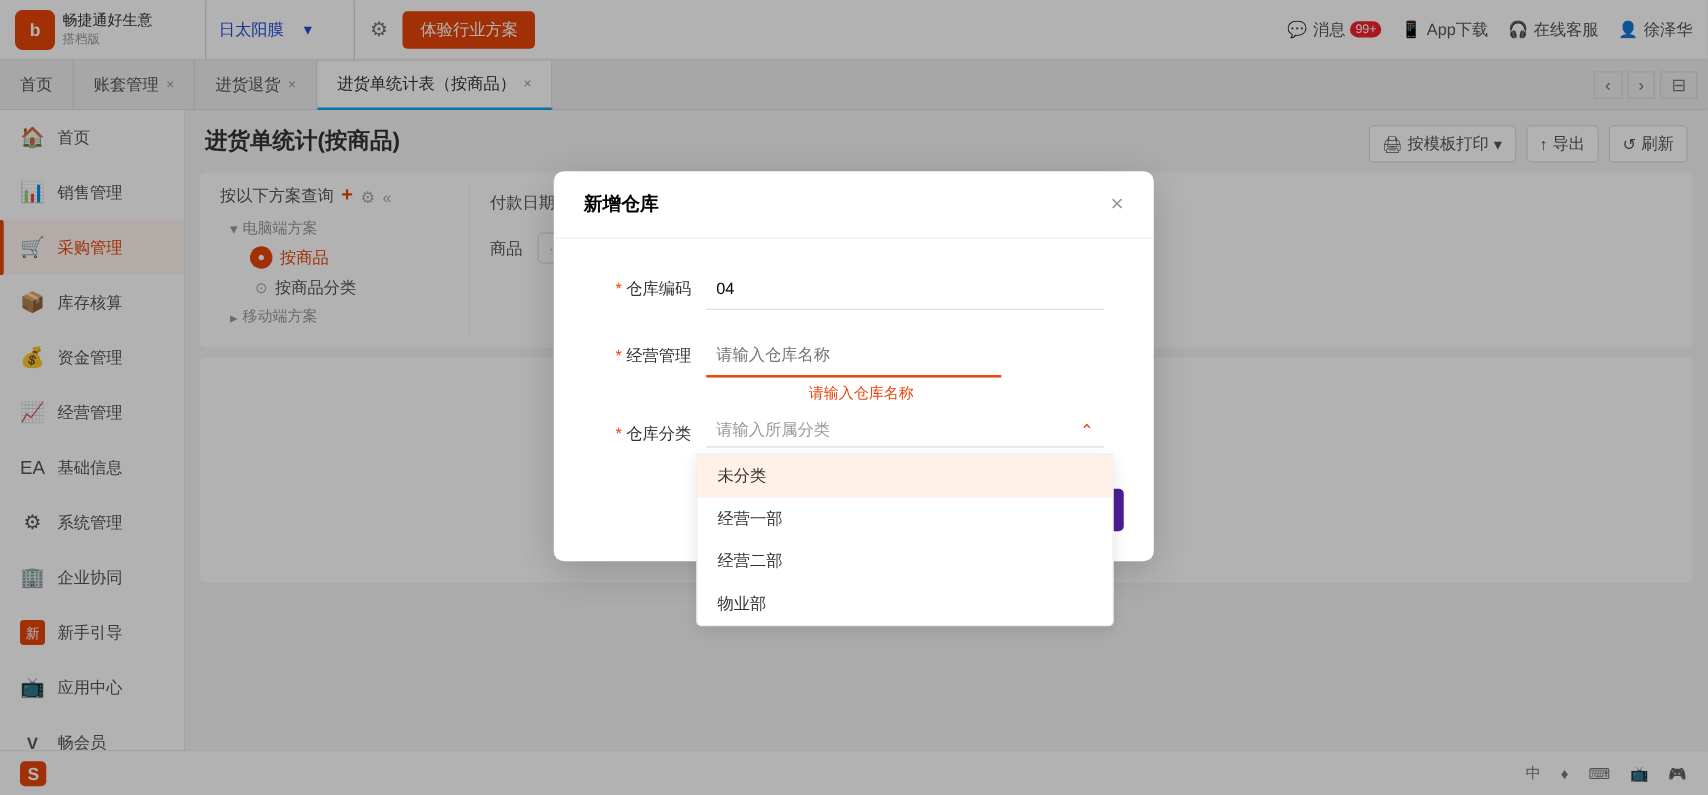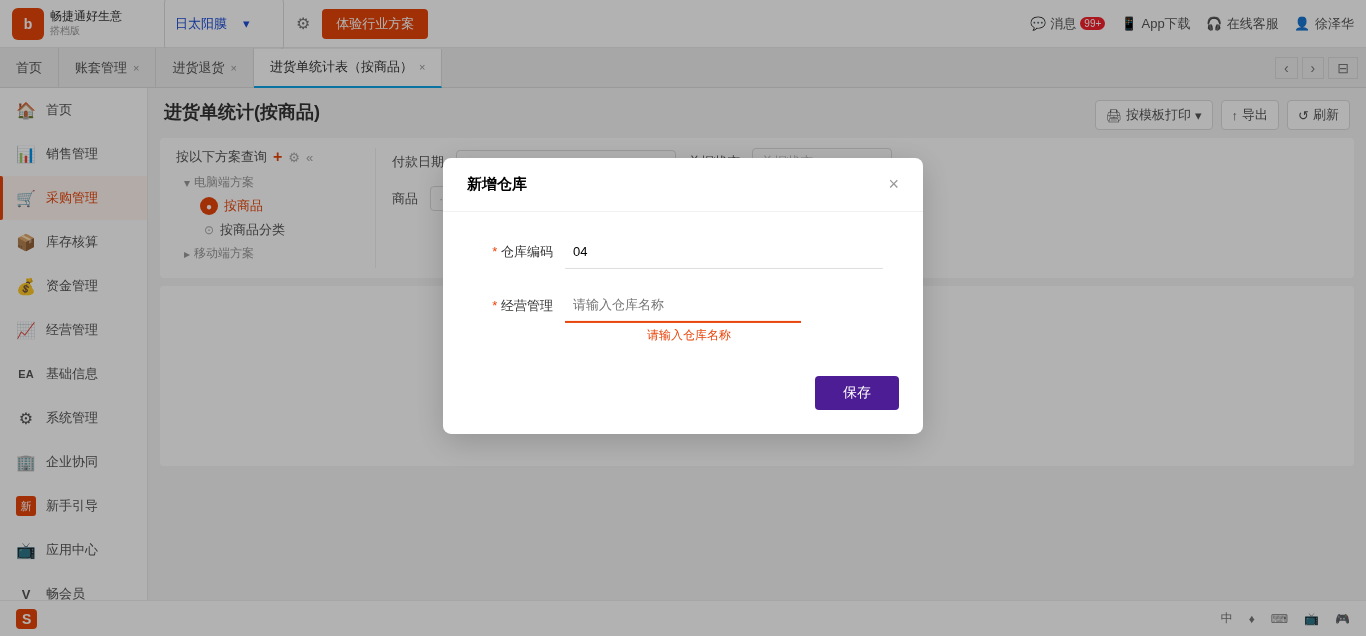--- a/index.html
+++ b/index.html
@@ -154,21 +154,21 @@
     </div>
     <div class="sidebar-item">
       <span class="sidebar-icon">💰</span>
       <span>资金管理</span>
     </div>
     <div class="sidebar-item">
       <span class="sidebar-icon">📈</span>
       <span>经营管理</span>
     </div>
     <div class="sidebar-item">
-      <span class="sidebar-icon" style="font-size:11px;font-weight:bold;color:#555;">EA</span>
+      <span class="sidebar-icon" style="font-size:15px;font-weight:normal;color:#555;">EA</span>
       <span>基础信息</span>
     </div>
     <div class="sidebar-item">
       <span class="sidebar-icon">⚙</span>
       <span>系统管理</span>
     </div>
     <div class="sidebar-item">
       <span class="sidebar-icon">🏢</span>
       <span>企业协同</span>
     </div>
@@ -289,20 +289,36 @@
     </div>
 
     <div class="form-row" style="flex-direction:column;padding-left:82px;gap:4px;margin-bottom:8px;">
       <div style="display:flex;align-items:center;gap:12px;width:100%;margin-left:-82px;">
         <span class="form-label form-label-required">经营管理</span>
         <input class="form-input error" type="text" style="flex: 1 1 0%; border-top: none; border-right: none; border-left: none; border-image: initial; border-bottom: 2px solid rgb(232, 69, 10); outline: none; padding: 4px 8px; font-size: 13px; color: rgb(153, 153, 153);" placeholder="请输入仓库名称">
       </div>
       <div style="color:#e8450a;font-size:12px;margin-left:0;padding-left:82px;">请输入仓库名称</div>
     </div>
 
+    <div class="form-row" style="position:relative;margin-bottom:4px;">
+      <span class="form-label form-label-required">仓库分类</span>
+      <div class="form-select-wrapper" style="position:relative;">
+        <div style="border:none;border-bottom:1px solid #ddd;padding:4px 8px;font-size:13px;color:#999;display:flex;align-items:center;justify-content:space-between;cursor:pointer;">
+          <span>请输入所属分类</span>
+          <span style="color:#e8450a;">⌃</span>
+        </div>
+
+        <div class="dropdown-list" style="top:32px;left:-8px;right:-8px;">
+          <div class="dropdown-item selected">未分类</div>
+          <div class="dropdown-item">经营一部</div>
+          <div class="dropdown-item">经营二部</div>
+          <div class="dropdown-item">物业部</div>
+        </div>
+      </div>
+    </div>
 
   </div>
   <div class="modal-footer">
     <button class="btn-save">保存</button>
   </div>
 </div>
 
 <div class="bottom-bar">
   <div style="margin-right:auto;display:flex;align-items:center;gap:4px;">
     <span style="background:#e8450a;color:#fff;font-weight:bold;padding:2px 6px;border-radius:4px;font-size:14px;">S</span>

